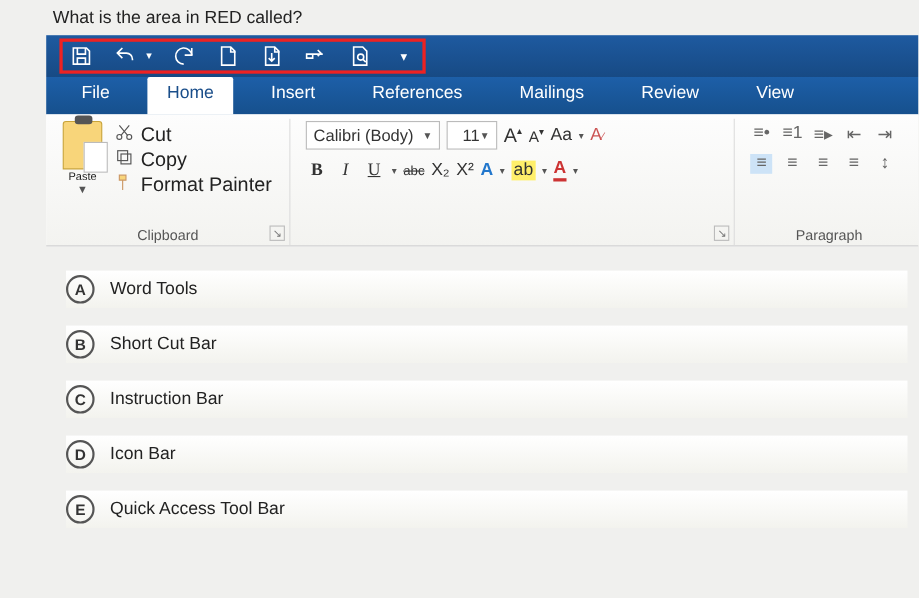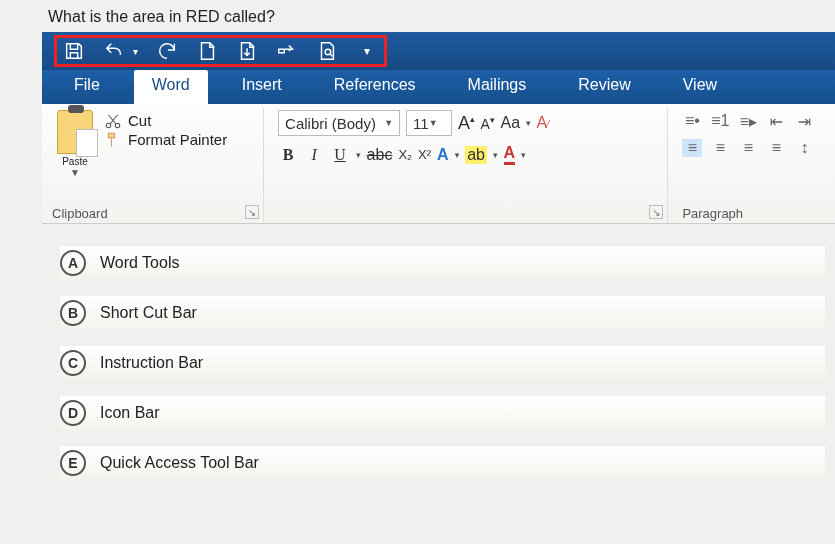--- a/index.html
+++ b/index.html
@@ -79,20 +79,21 @@
     gap: 8px;
   }
   .rgroup {
     display: flex;
     flex-direction: column;
     border-right: 1px solid #ddd;
     padding: 2px 10px 2px 6px;
     position: relative;
   }
   .rgroup .rlabel {
+    text-align: center;
     font-size: 13px;
     color: #555;
     margin-top: auto;
   }
   .rgroup .launcher {
     position: absolute;
     right: 4px;
     bottom: 4px;
     width: 14px; height:14px;
     font-size: 10px;
@@ -117,33 +118,33 @@
     content:""; position:absolute; top:-6px; left:10px;
     width:16px;height:8px;background:#555;border-radius:3px;
   }
   .paste-btn .clip-icon::after{
     content:""; position:absolute; bottom:-4px; right:-6px;
     width:20px;height:26px;background:#fff;border:1px solid #bbb;
   }
   .paste-label{font-size:10px;color:#222;}
   .paste-dd{font-size:10px;color:#555;}
   .clip-list { display:flex; flex-direction:column; gap:2px; padding-top:2px;}
-  .clip-item { display:flex; align-items:flex-end; gap:6px; font-size:15px; color:#222;}
+  .clip-item { display:flex; align-items:flex-start; gap:6px; font-size:18px; color:#222;}
   .ci-icon{width:18px;height:16px;display:flex;align-items:center;justify-content:center;}
   .ci-icon svg{stroke:#555;fill:none;stroke-width:1.4;}
   .font-body{display:flex;flex-direction:column;gap:8px;}
   .font-row{display:flex;align-items:center;gap:6px;font-size:16px;color:#333;}
   .fontname-box{border:1px solid #bbb;background:#fff;height:26px;width:122px;padding:2px 6px;font-size:15px;display:flex;align-items:center;justify-content:space-between;}
-  .fontsize-box{border:1px solid #bbb;background:#fff;height:26px;width:46px;padding:2px 6px;font-size:15px;display:flex;align-items:center;justify-content:flex-start;}
+  .fontsize-box{border:1px solid #bbb;background:#fff;height:26px;width:46px;padding:2px 6px;font-size:15px;display:flex;align-items:center;justify-content:flex-end;}
   .dd{font-size:9px;color:#555;}
   .fb{font-weight:bold;font-family:"Times New Roman",serif;width:20px;text-align:center;}
   .fi{font-style:italic;font-family:"Times New Roman",serif;width:20px;text-align:center;}
   .fu{text-decoration:underline;font-family:"Times New Roman",serif;width:20px;text-align:center;}
-  .fs{text-decoration:line-through;font-size:16px;}
-  .sup{font-size:13px;}
+  .fs{text-decoration:line-through;font-size:12px;}
+  .sup{font-size:16px;}
   .hl{background:#ffef6a;padding:0 2px;}
   .fc{color:#c33;}
   .para-body{display:flex;flex-direction:column;gap:8px;padding-top:2px;}
   .para-row{display:flex;gap:8px;color:#666;}
   .para-row span{width:20px;text-align:center;}
   .answers {
     padding: 22px 10px 10px 60px;
     display:flex; flex-direction:column; gap:16px;
     font-size:16px;
   }
@@ -205,21 +206,21 @@
             <circle cx="13" cy="13" r="3"></circle>
             <path d="M15 15l3 3"></path>
           </svg>
       </span>
       <span class="qat-icon" style="font-size:12px;color:#fff;">▾</span>
     </div>
   </div>
 
   <div class="tabs-row">
     <div class="tab">File</div>
-    <div class="tab active">Word</div>
+    <div class="tab active">Home</div>
     <div class="tab">Insert</div>
     <div class="tab">References</div>
     <div class="tab">Mailings</div>
     <div class="tab">Review</div>
     <div class="tab">View</div>
   </div>
 
   <div class="ribbon">
 
     <div class="rgroup" style="width:220px;">
@@ -236,20 +237,29 @@
                   <circle cx="6" cy="18" r="3"></circle>
                   <circle cx="18" cy="18" r="3"></circle>
                   <path d="M8 16L18 4M16 16L6 4"></path>
                 </svg>
               </span>
             <span>Cut</span>
           </div>
           <div class="clip-item">
             <span class="ci-icon">
                 <svg viewBox="0 0 24 24">
+                  <rect x="8" y="8" width="12" height="12"></rect>
+                  <rect x="4" y="4" width="12" height="12"></rect>
+                </svg>
+              </span>
+            <span>Copy</span>
+          </div>
+          <div class="clip-item">
+            <span class="ci-icon">
+                <svg viewBox="0 0 24 24">
                   <path d="M6 3h8v6H6zM10 9v12" stroke="#c96" fill="#f8d57a"></path>
                 </svg>
               </span>
             <span>Format Painter</span>
           </div>
         </div>
       </div>
       <div class="rlabel">Clipboard</div>
       <div class="launcher">↘</div>
     </div>

